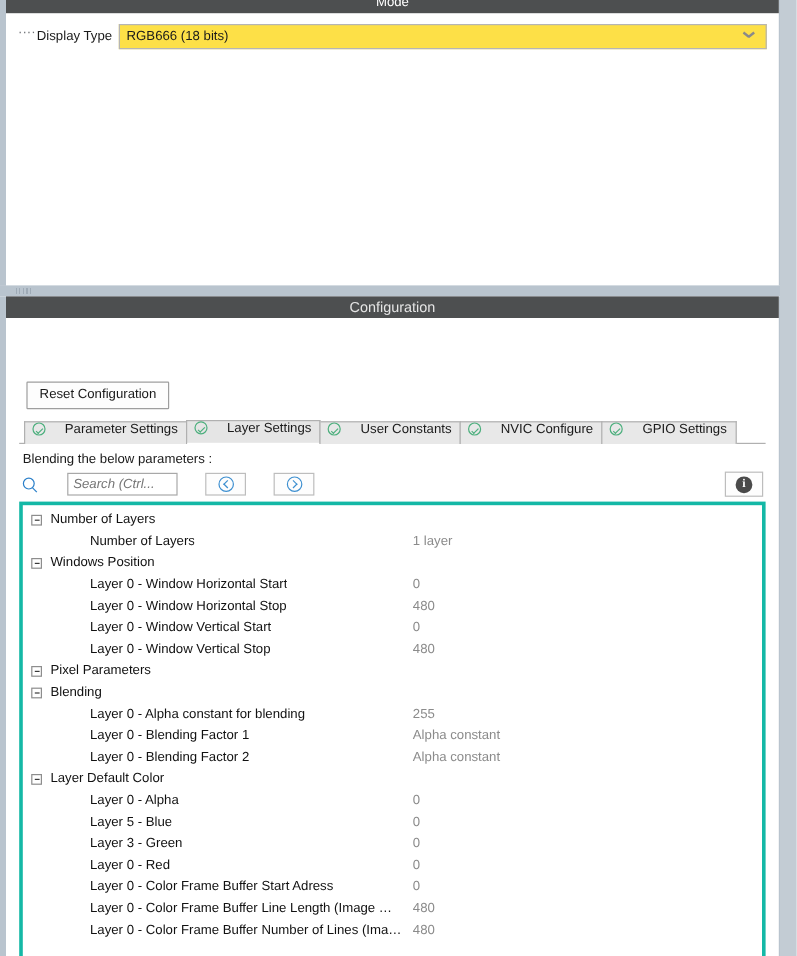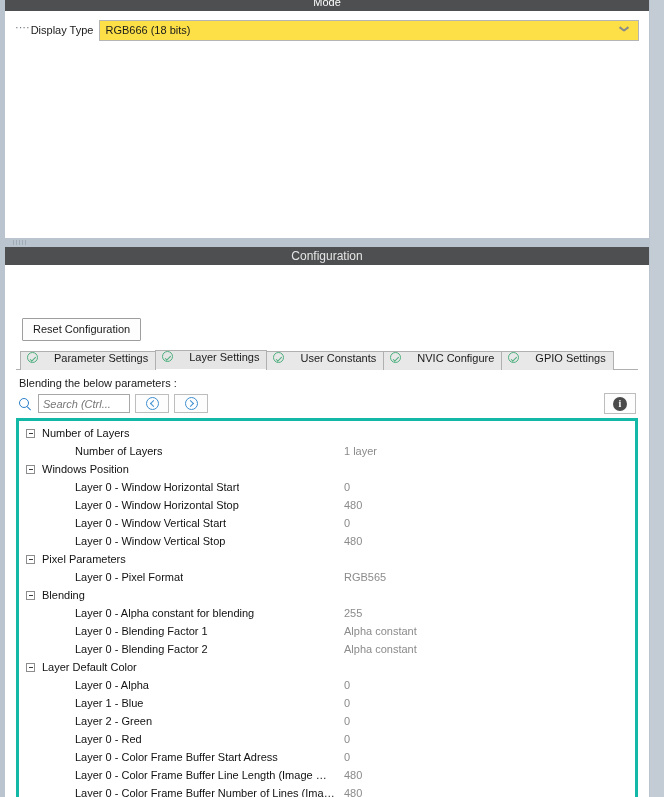--- a/index.html
+++ b/index.html
@@ -114,21 +114,21 @@
     content: ""; position: absolute; left: 2px; top: 4.1px;
     width: 5px; height: 2.3px; border-left: 1.3px solid #4caf7d;
     border-bottom: 1.3px solid #4caf7d; transform: rotate(-45deg);
   }
 
   
   .config-content { padding: 0 11px; }
   .configure-note { font-size: 11px; color: #1a1a1a; padding: 7px 0 0 3px; }
 
   .searchbar {
-    display: flex; align-items: center; gap: 5px; padding: 5px 0 5px 2px;
+    display: flex; align-items: center; gap: 23px; padding: 5px 0 5px 2px;
     position: relative;
   }
   .mag {
     width: 14px; height: 14px; position: relative; flex: none; margin-right: 1px;
   }
   .mag::before {
     content:""; position:absolute; left:1px; top:1px; width:8px; height:8px;
     border: 1.4px solid #2a7fc9; border-radius: 50%;
   }
   .mag::after {
@@ -294,24 +294,20 @@
               <span class="pval">0</span>
             </div>
             <div class="node leaf">
               <span class="pname">Layer 0 - Window Vertical Stop</span>
               <span class="pval">480</span>
             </div>
             <div class="node grp">
               <span class="toggle"></span>
               <span class="grp-label">Pixel Parameters</span>
             </div>
-            <div class="node leaf">
-              <span class="pname">Layer 0 - Pixel Format</span>
-              <span class="pval">RGB565</span>
-            </div>
             <div class="node grp">
               <span class="toggle"></span>
               <span class="grp-label">Blending</span>
             </div>
             <div class="node leaf">
               <span class="pname">Layer 0 - Alpha constant for blending</span>
               <span class="pval">255</span>
             </div>
             <div class="node leaf">
               <span class="pname">Layer 0 - Blending Factor 1</span>
@@ -323,25 +319,25 @@
             </div>
             <div class="node grp">
               <span class="toggle"></span>
               <span class="grp-label">Layer Default Color</span>
             </div>
             <div class="node leaf">
               <span class="pname">Layer 0 - Alpha</span>
               <span class="pval">0</span>
             </div>
             <div class="node leaf">
-              <span class="pname">Layer 1 - Blue</span>
-              <span class="pval">0</span>
-            </div>
-            <div class="node leaf">
-              <span class="pname">Layer 2 - Green</span>
+              <span class="pname">Layer 5 - Blue</span>
+              <span class="pval">0</span>
+            </div>
+            <div class="node leaf">
+              <span class="pname">Layer 3 - Green</span>
               <span class="pval">0</span>
             </div>
             <div class="node leaf">
               <span class="pname">Layer 0 - Red</span>
               <span class="pval">0</span>
             </div>
             <div class="node leaf">
               <span class="pname">Layer 0 - Color Frame Buffer Start Adress</span>
               <span class="pval">0</span>
             </div>

